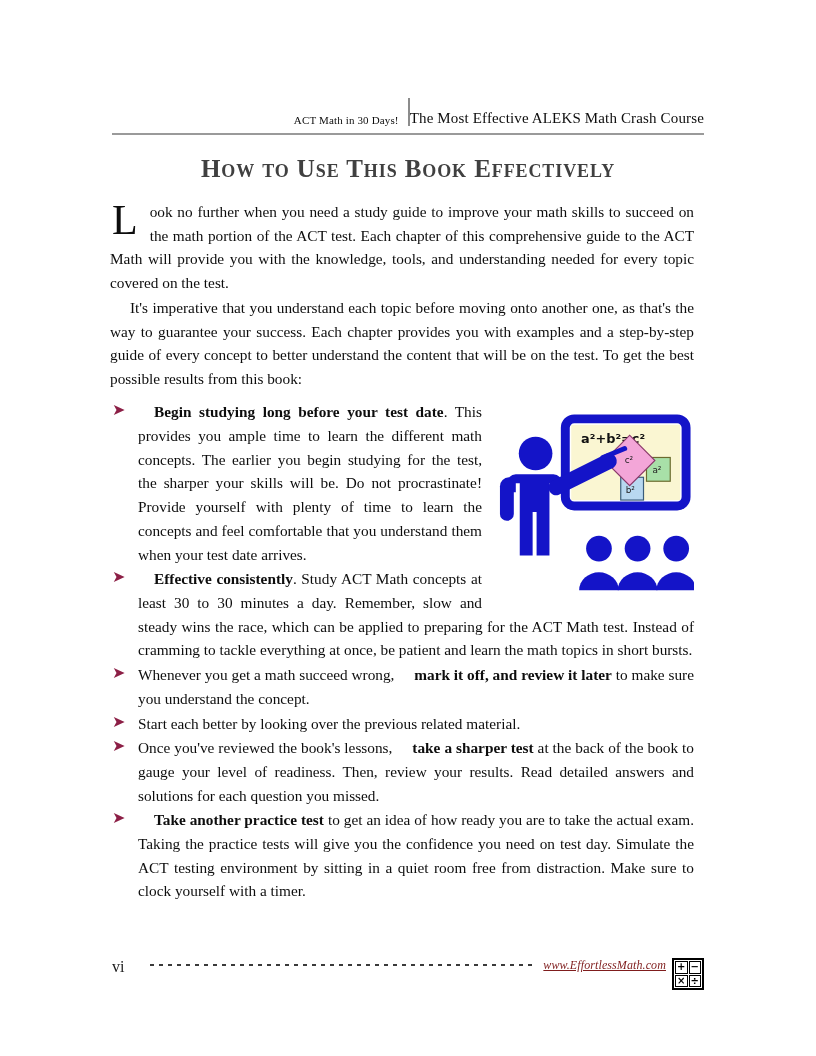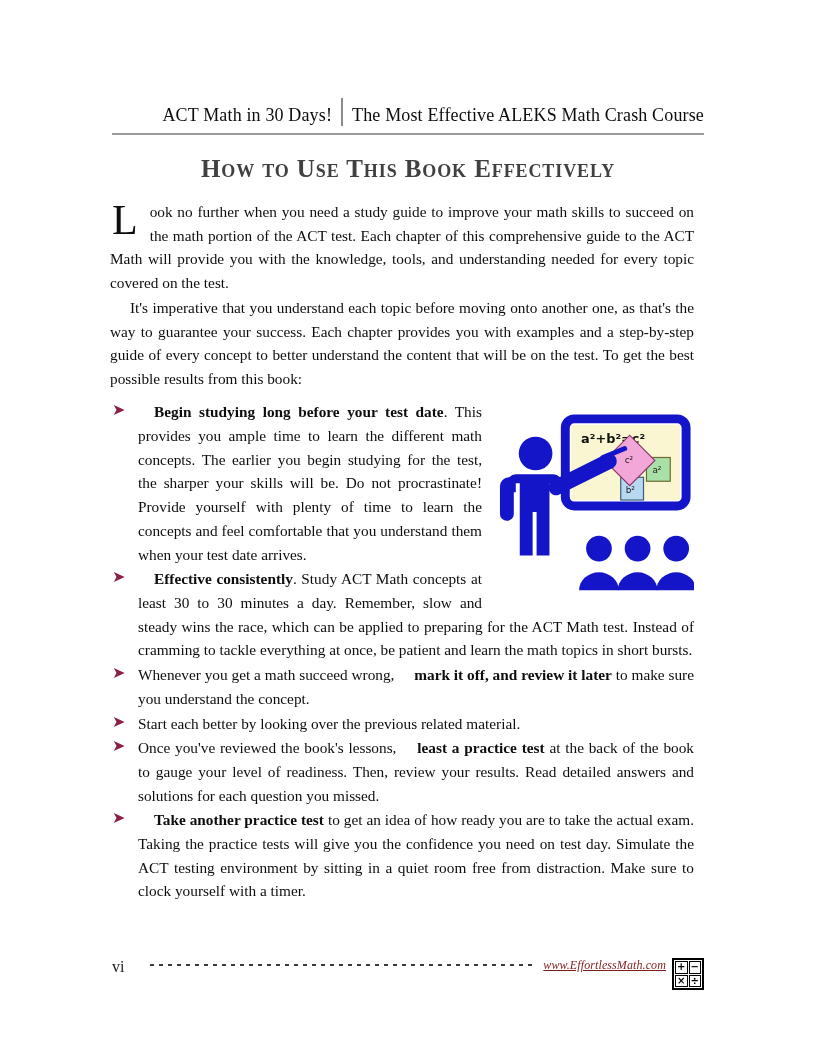--- a/index.html
+++ b/index.html
@@ -32,36 +32,35 @@
     height: 34px;
   }
   .header-row {
     display: flex;
     align-items: flex-end;
     justify-content: flex-end;
     height: 28px;
     width: 100%;
   }
   .header-left {
-    font-size: 18px;
+    font-size: 11px;
     letter-spacing: .15px;
     padding-right: 9px;
     white-space: nowrap;
     line-height: 1.1;
   }
   .header-div {
     width: 2px;
     height: 28px;
     background: #8c8c8c;
     flex: 0 0 auto;
   }
   .header-right {
-    font-size: 18px;
+    font-size: 15px;
     letter-spacing: .15px;
-    padding-left: 9px;
     white-space: nowrap;
     line-height: 1.1;
   }
   .header-rule {
     position: absolute;
     left: 112px;
     top: 133px;
     width: 592px;
     height: 2px;
     background: #9a9a9a;
@@ -298,21 +297,21 @@
         <span>Whenever you get a math succeed wrong, </span><b>mark it off, and review it later</b><span> to make sure you understand the concept.</span>
       </li>
 
       <li class="bullet">
         <span class="marker">➤</span>
         <span>Start each better by looking over the previous related material.</span>
       </li>
 
       <li class="bullet">
         <span class="marker">➤</span>
-        <span>Once you've reviewed the book's lessons, </span><b>least a practice test</b><span> at the back of the book to gauge your level of readiness. Then, review your results. Read detailed answers and solutions for each question you missed.</span>
+        <span>Once you've reviewed the book's lessons, </span><b>take a sharper test</b><span> at the back of the book to gauge your level of readiness. Then, review your results. Read detailed answers and solutions for each question you missed.</span>
       </li>
 
       <li class="bullet">
         <span class="marker">➤</span>
         <b>Take another practice test</b><span> to get an idea of how ready you are to take the actual exam. Taking the practice tests will give you the confidence you need on test day. Simulate the ACT testing environment by sitting in a quiet room free from distraction. Make sure to clock yourself with a timer.</span>
       </li>
 
     </ul>
   </div>
 

